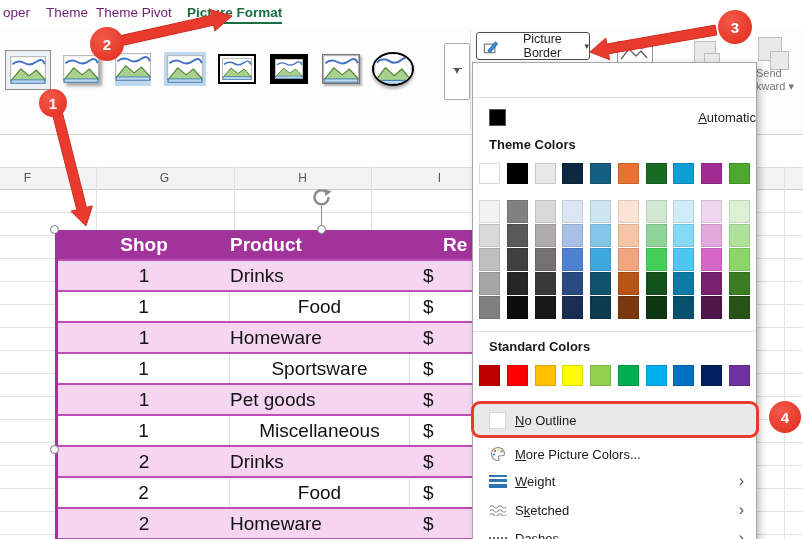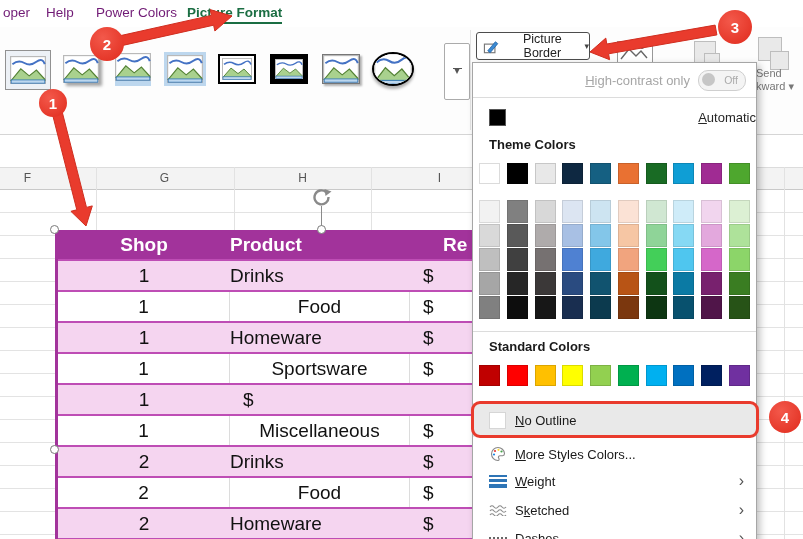--- a/index.html
+++ b/index.html
@@ -156,20 +156,21 @@
           <div class="c2">Homeware</div>
           <div class="c3">$</div>
         </div>
         <div class="trow white">
           <div class="c1">1</div>
           <div class="c2">Sportsware</div>
           <div class="c3">$</div>
         </div>
         <div class="trow pink">
           <div class="c1">1</div>
+          <div class="c2">Pet goods</div>
           <div class="c3">$</div>
         </div>
         <div class="trow white">
           <div class="c1">1</div>
           <div class="c2">Miscellaneous</div>
           <div class="c3">$</div>
         </div>
         <div class="trow pink">
           <div class="c1">2</div>
           <div class="c2">Drinks</div>
@@ -268,33 +269,26 @@
     <div class="sq" style="left:758px;top:10px;width:22px;height:22px"></div>
     <div class="sq" style="left:770px;top:24px;width:17px;height:17px"></div>
     <div id="sb-label">
       <div>Send</div>
       <div>kward ▾</div>
     </div>
   </div>
 
   <div id="menubar">
       <div class="mtab" style="left: 3px;">oper</div>
-      <div class="mtab" style="left: 46px;">Help</div>
-      <div class="mtab" style="left: 96px;">Power Colors</div>
+      <div class="mtab" style="left: 46px;">Theme</div>
+      <div class="mtab" style="left: 96px;">Theme Pivot</div>
       <div class="mtab active" style="left: 187px;">Picture Format</div>
     </div>
 
   <div id="panel">
-    <div class="prow" id="hc-row">
-      <span><span class="u">H</span><span>igh-contrast only</span></span>
-      <span id="toggle">
-        <span class="knob"></span>
-        <span class="tlabel">Off</span>
-      </span>
-    </div>
     <div class="psep" style="top:34px"></div>
 
     <div class="prow" id="auto-row">
       <span class="blk"></span>
       <span><span class="u">A</span><span>utomatic</span></span>
     </div>
 
     <div class="sect-label" style="top:74px">Theme Colors</div>
     <div class="swrow" id="theme-base" style="top:100px">
         <div class="sw" style="background: rgb(255, 255, 255);"></div>
@@ -404,21 +398,21 @@
     <div class="mrow" id="more-row">
       <span class="ic">
         <svg width="16" height="16" viewBox="0 0 16 16">
           <path d="M8 1.5 A6.5 6.5 0 1 0 8 14.5 C9.5 14.5 9.2 12.6 8.6 11.8 C8 11 8.6 9.8 10 9.8 L12.5 9.8 A2.3 2.3 0 0 0 14.5 7.5 A6.5 6.5 0 0 0 8 1.5 Z" fill="#fff" stroke="#888" stroke-width="1.1"></path>
           <circle cx="5" cy="5" r="1.1" fill="#E53935"></circle>
             <circle cx="8.5" cy="3.8" r="1.1" fill="#FDD835"></circle>
           <circle cx="11.5" cy="5.5" r="1.1" fill="#43A047"></circle>
             <circle cx="4" cy="8.5" r="1.1" fill="#1E88E5"></circle>
         </svg>
       </span>
-      <span class="lbl"><span class="u">M</span><span>ore Styles Colors...</span></span>
+      <span class="lbl"><span class="u">M</span><span>ore Picture Colors...</span></span>
     </div>
 
     <div class="mrow" id="wt-row">
       <span class="ic">
         <svg width="18" height="13" viewBox="0 0 18 13">
           <rect x="0" y="0" width="18" height="2" fill="#2E75B6"></rect>
           <rect x="0" y="4" width="18" height="3" fill="#2E75B6"></rect>
           <rect x="0" y="9" width="18" height="4.5" fill="#2E75B6"></rect>
         </svg>
       </span>

